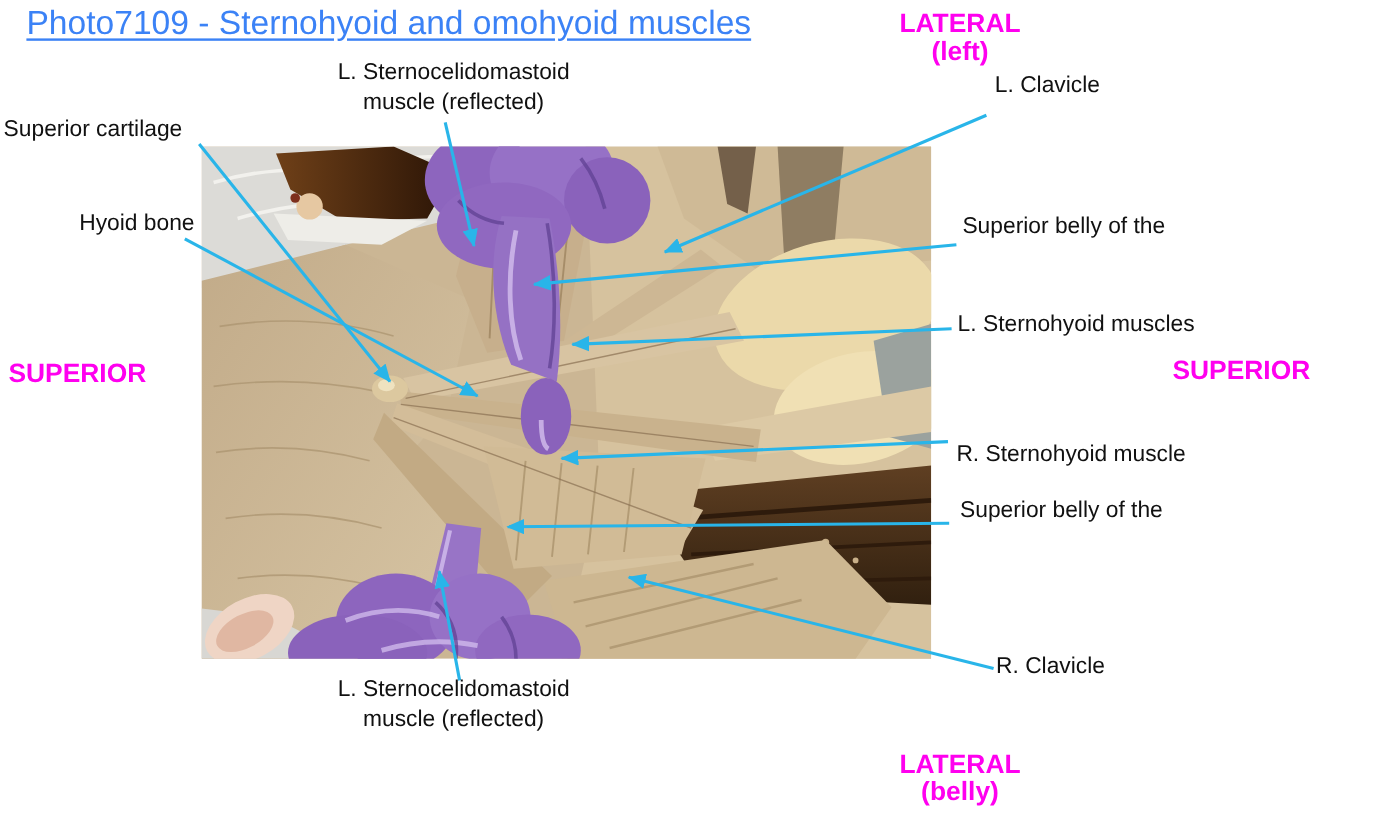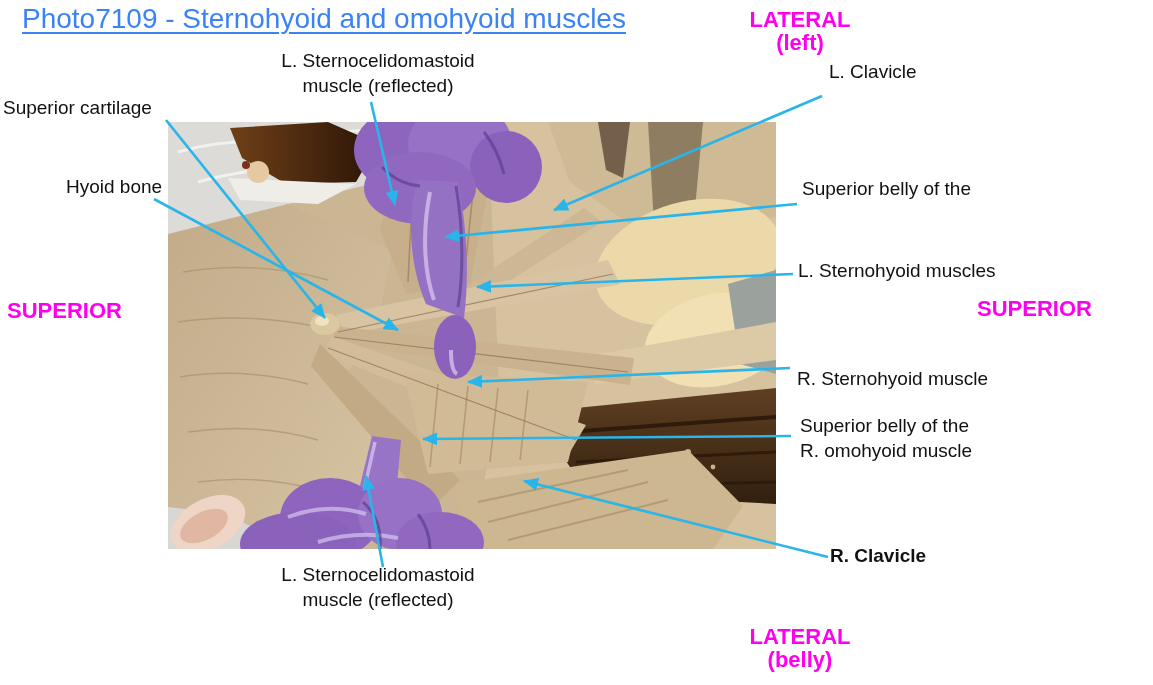--- a/index.html
+++ b/index.html
@@ -189,22 +189,21 @@
       <div>Superior belly of the</div>
     </div>
     <div class="ann-label" style="left: 798px; top: 258px;">
       <div>L. Sternohyoid muscles</div>
     </div>
     <div class="ann-label" style="left: 797px; top: 366px; text-align: center;">
       <div>R. Sternohyoid muscle</div>
     </div>
     <div class="ann-label" style="left: 800px; top: 413px;">
       <div>Superior belly of the</div>
-      <div>R. omohyoid muscle</div>
-    </div>
-    <div class="ann-label" style="left: 830px; top: 543px; font-weight: bold;">
+    </div>
+    <div class="ann-label" style="left: 830px; top: 543px;">
       <div>R. Clavicle</div>
     </div>
     <div class="ann-label center" style="left: 238px; top: 562px; width: 280px;">
       <div>L. Sternocelidomastoid</div>
       <div>muscle (reflected)</div>
     </div>
   </div>
 
 </body></html>

